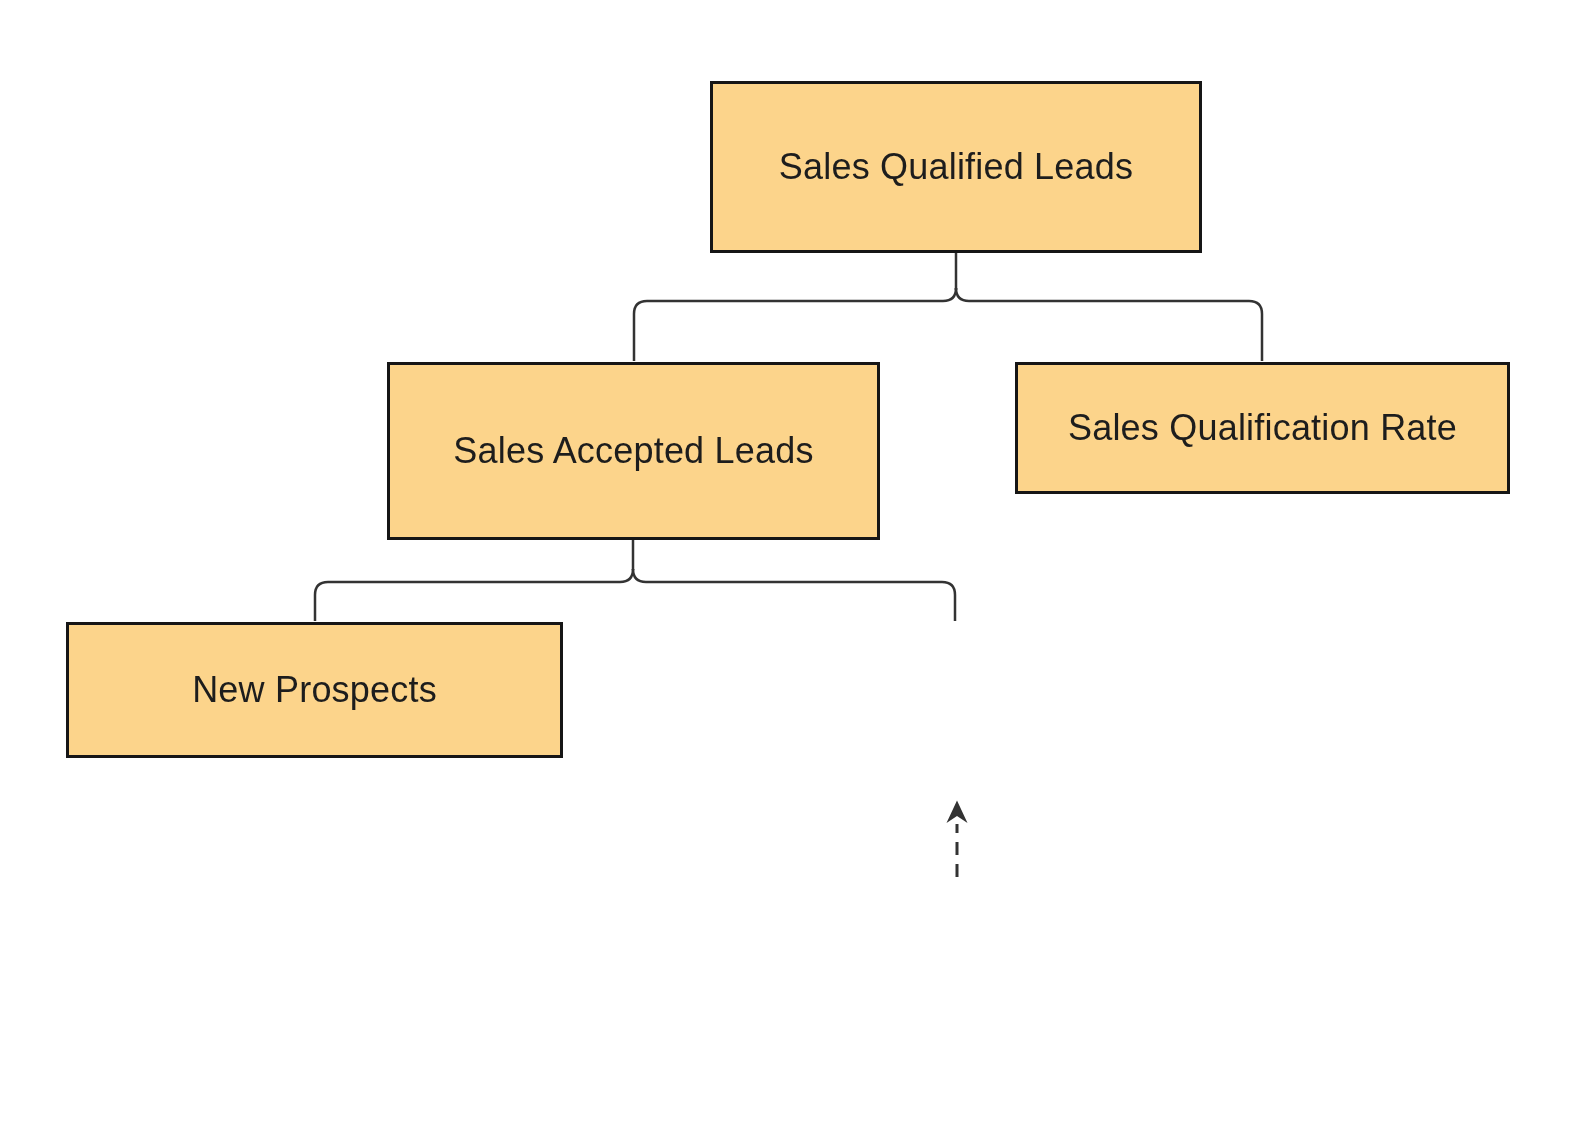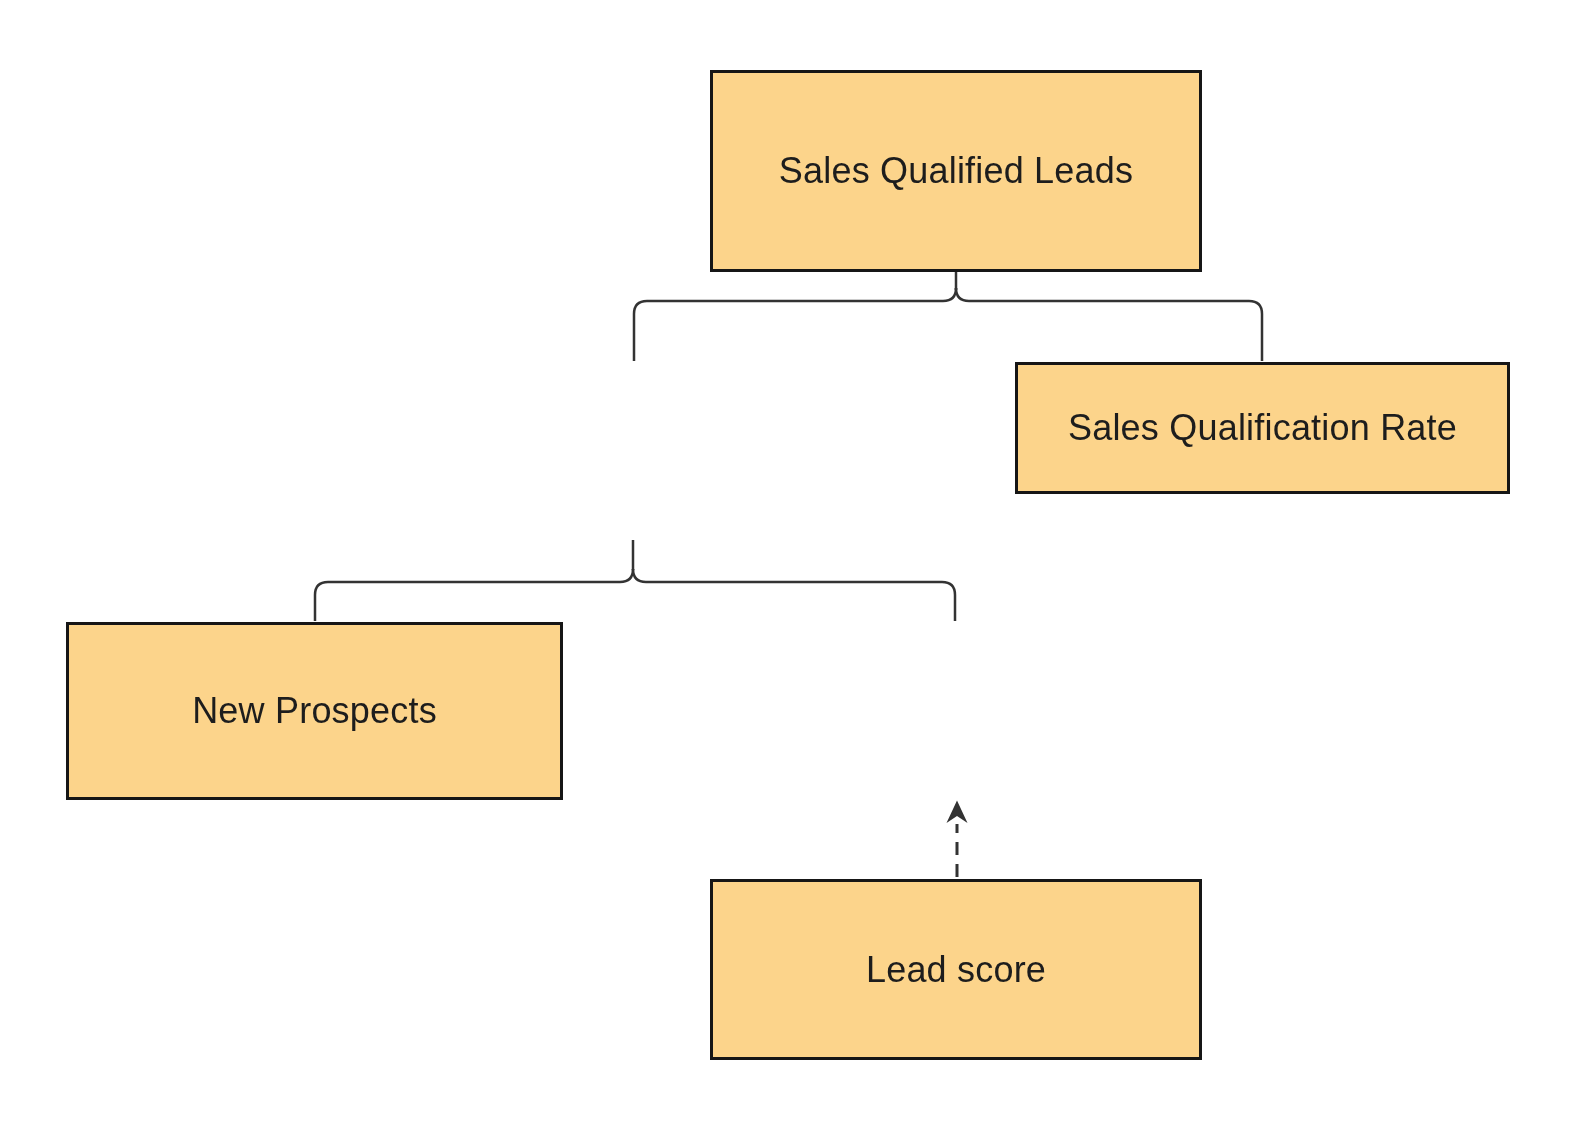--- a/index.html
+++ b/index.html
@@ -52,24 +52,24 @@
     justify-content:center;
     text-align:center;
   }
   .node .label{
     font-size:36px;
     line-height:1.2;
     color:var(--text);
     letter-spacing:0.2px;
   }
   
-  .n-sql{left:710px;top:70px;width:492px;height:202px;}
+  .n-sql{left:710px;top:81px;width:492px;height:172px;}
   .n-sal{left:387px;top:362px;width:493px;height:178px;}
   .n-sqr{left:1015px;top:362px;width:495px;height:132px;}
-  .n-np {left:66px;top:622px;width:497px;height:178px;}
+  .n-np {left:66px;top:622px;width:497px;height:136px;}
   .n-lar{left:708px;top:622px;width:494px;height:178px;}
   .n-ls {left:710px;top:879px;width:492px;height:181px;}
 </style>
 </head>
 <body>
 
 <div class="canvas">
 
   <svg class="edges" viewBox="0 0 1576 1127" xmlns="http://www.w3.org/2000/svg">
 
@@ -82,27 +82,27 @@
     <path class="tree" d="M633,569 Q633,582 646,582 L942,582 Q955,582 955,595 L955,621"></path>
 
     <path class="dashed" d="M957,877 L957,824"></path>
     <polygon class="arrowhead" points="957,800.5 946.5,823 957,816 967.5,823"></polygon>
   </svg>
 
   <div class="node n-sql">
     <span class="label">Sales Qualified Leads</span>
   </div>
 
+  <div class="node n-sal">
+    <span class="label">Sales Accepted Leads</span>
+  </div>
 
   <div class="node n-sqr">
     <span class="label">Sales Qualification Rate</span>
   </div>
 
   <div class="node n-np">
     <span class="label">New Prospects</span>
   </div>
 
 
-  <div class="node n-ls">
-    <span class="label">Lead score</span>
-  </div>
 
 </div>
 
 </body></html>

